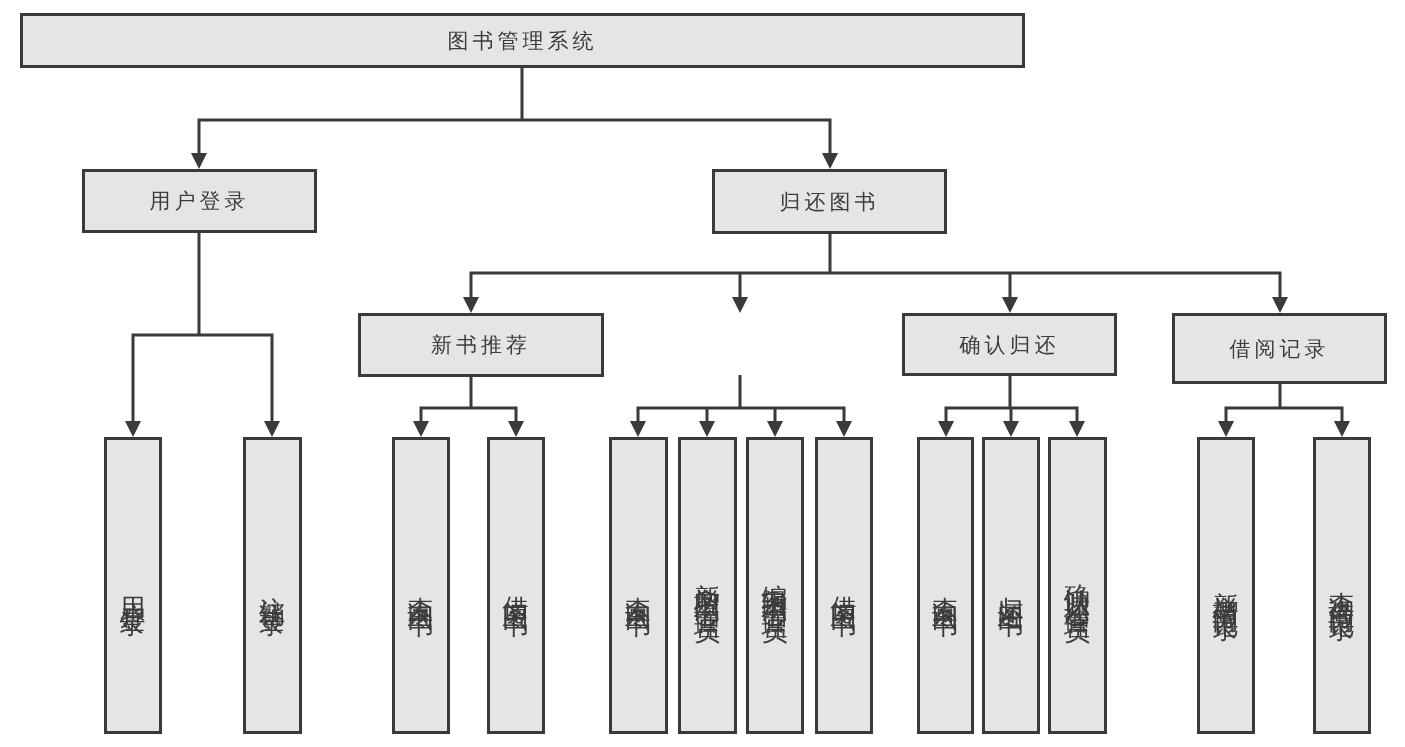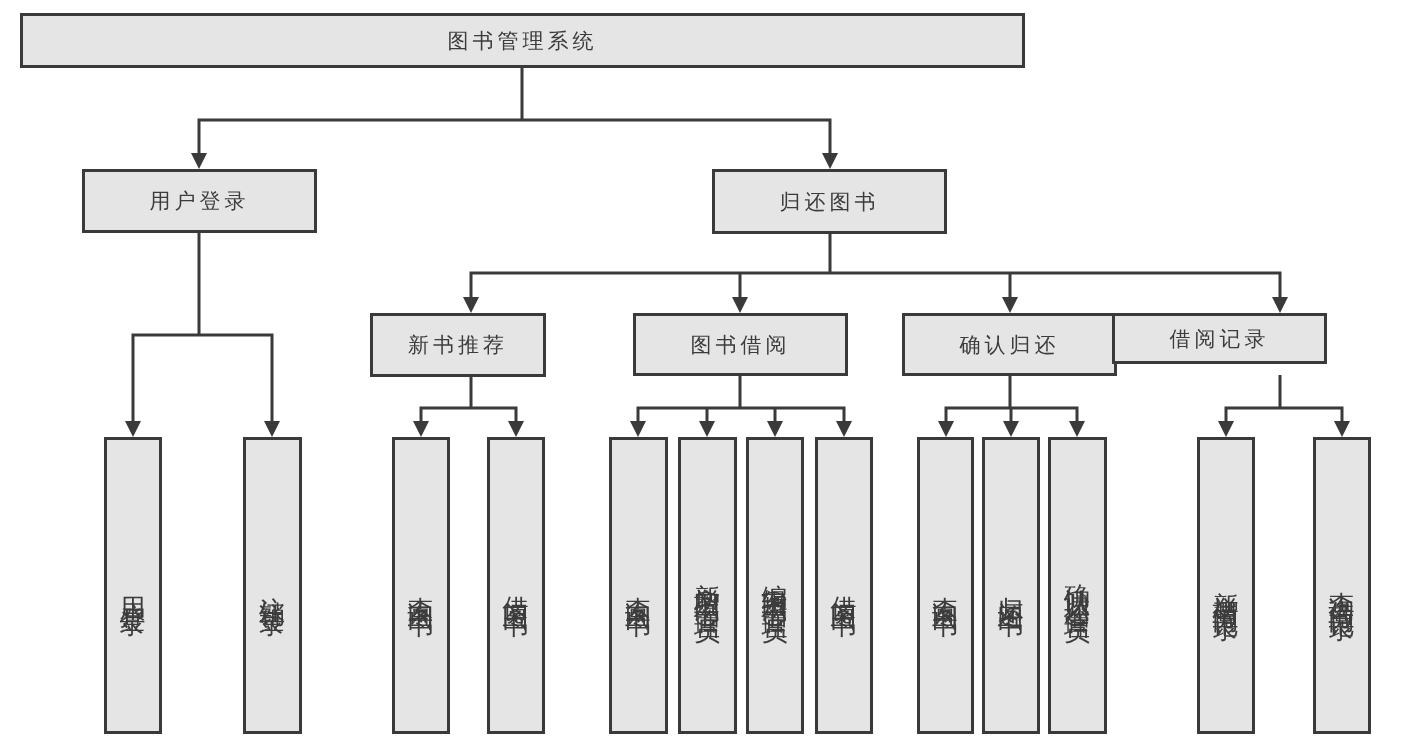--- a/index.html
+++ b/index.html
@@ -67,24 +67,23 @@
     <polygon points="1069,421 1085,421 1077,437"></polygon>
     <polygon points="1218,421 1234,421 1226,437"></polygon>
     <polygon points="1334,421 1350,421 1342,437"></polygon>
   </svg>
 
   <div class="node h" style="left:20px;top:13px;width:1005px;height:55px">图书管理系统</div>
 
   <div class="node h" style="left:82px;top:169px;width:235px;height:64px">用户登录</div>
   <div class="node h" style="left:712px;top:169px;width:235px;height:65px">归还图书</div>
 
-  <div class="node h" style="left:370px;top:313px;width:176px;height:64px">新书推荐</div>
-  <div class="node h" style="left:633px;top:313px;width:215px;height:63px">图书借阅</div>
+  <div class="node h" style="left:358px;top:313px;width:246px;height:64px">新书推荐</div>
   <div class="node h" style="left:902px;top:313px;width:215px;height:63px">确认归还</div>
-  <div class="node h" style="left:1112px;top:313px;width:215px;height:51px">借阅记录</div>
+  <div class="node h" style="left:1172px;top:313px;width:215px;height:71px">借阅记录</div>
 
   <div class="node v" style="left:104px;top:437px;width:58px;height:297px">用户登录</div>
   <div class="node v" style="left:243px;top:437px;width:59px;height:297px">注销登录</div>
 
   <div class="node v" style="left:392px;top:437px;width:58px;height:297px">查询图书</div>
   <div class="node v" style="left:487px;top:437px;width:58px;height:297px">借阅图书</div>
 
   <div class="node v" style="left:609px;top:437px;width:59px;height:297px">查询图书</div>
   <div class="node v" style="left:678px;top:437px;width:59px;height:297px">新增图书（管理员）</div>
   <div class="node v" style="left:746px;top:437px;width:58px;height:297px">编辑图书（管理员）</div>

